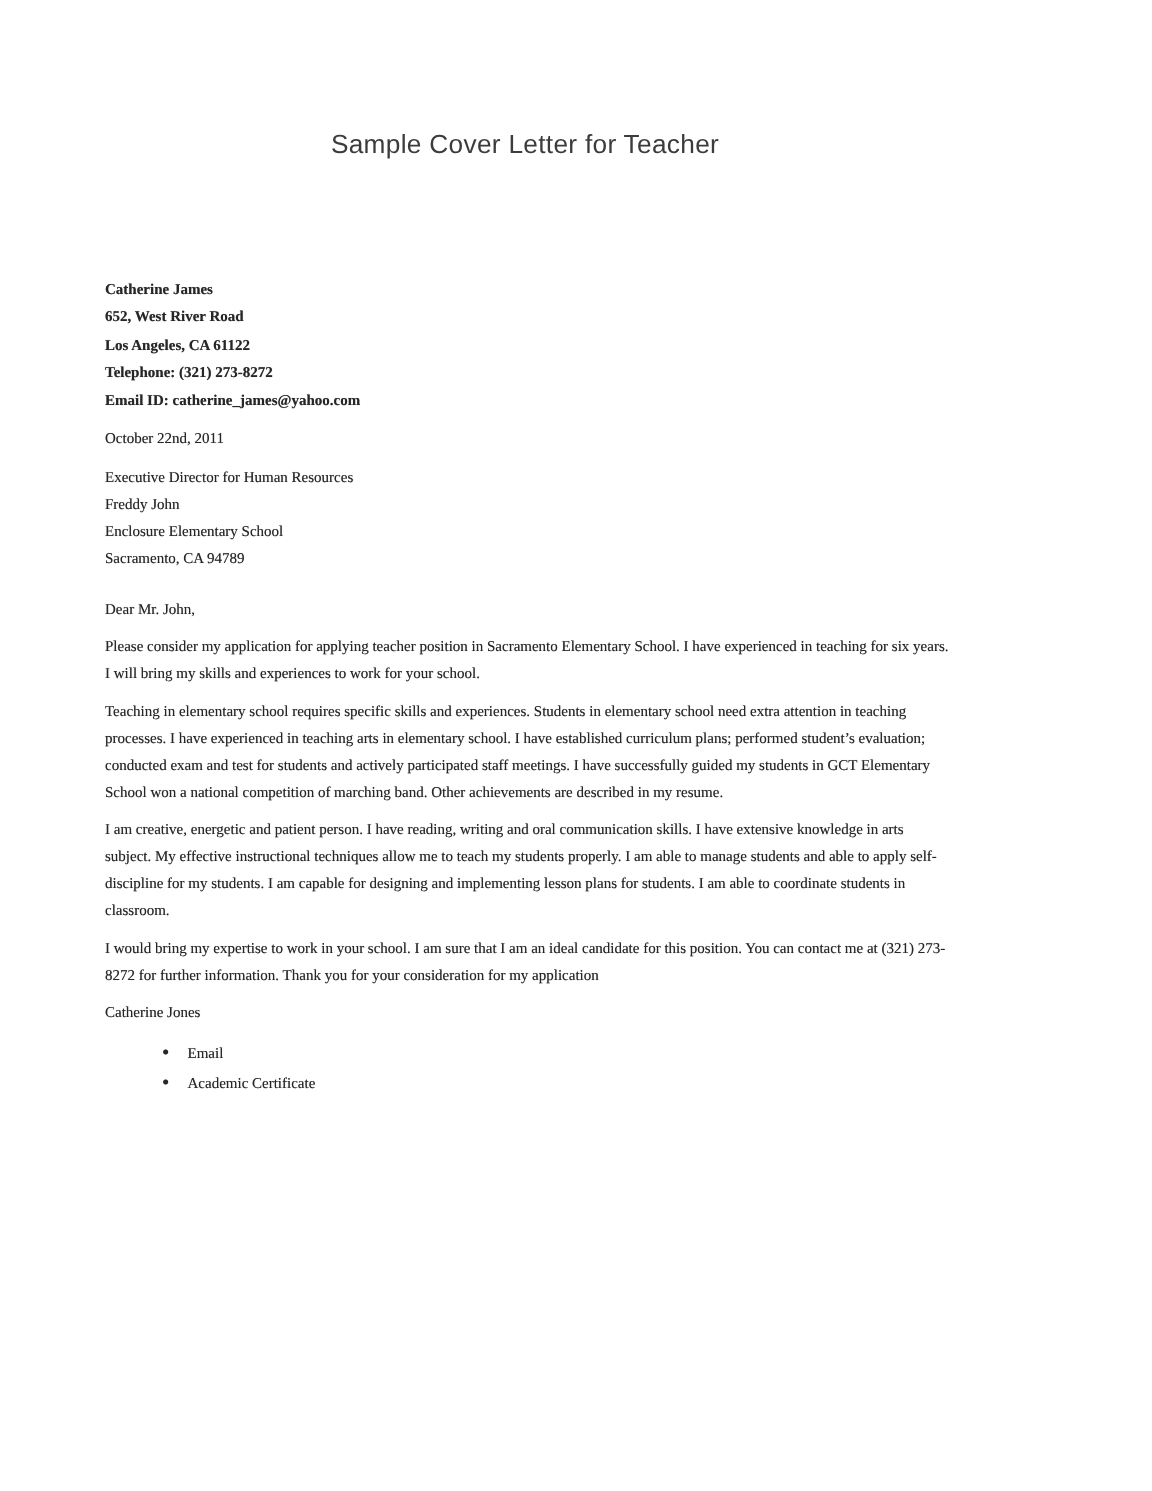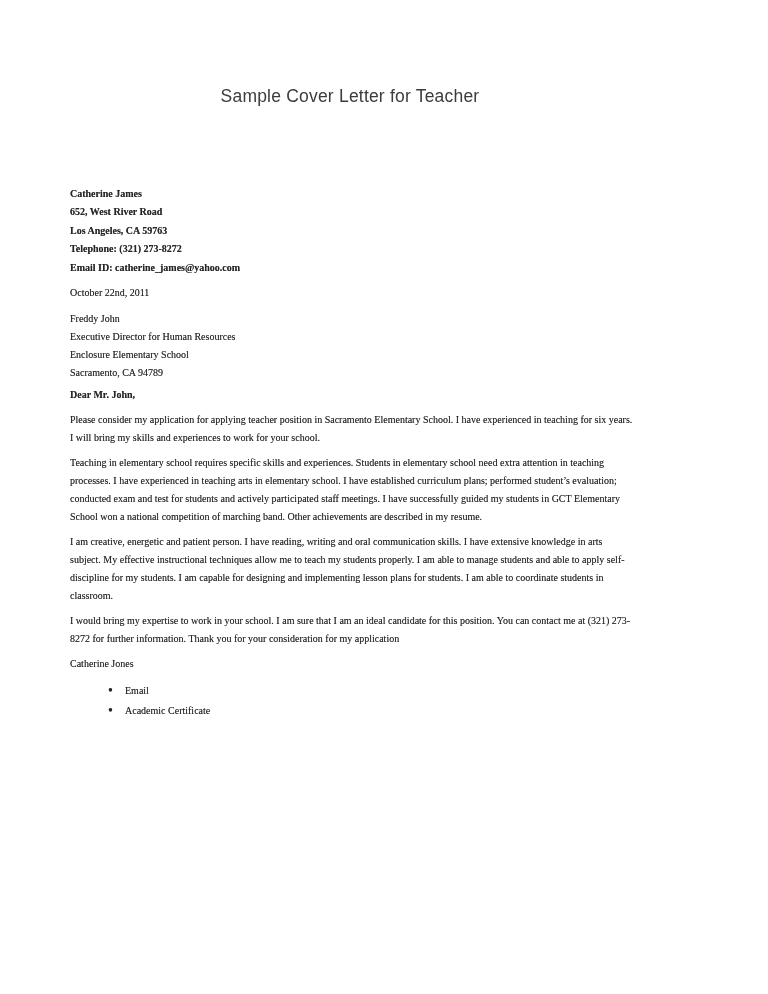--- a/index.html
+++ b/index.html
@@ -32,21 +32,21 @@
     text-shadow: 0 0 0.45px rgba(40,40,40,0.55);
   }
   .sender-block {
     margin-top: 78px;
     font-weight: bold;
   }
   .sender-block div { line-height: 18.4px; }
   .date-line { margin-top: 7px; }
   .recipient-block { margin-top: 8px; }
   .recipient-block div { line-height: 18px; }
-  .salutation { margin-top: 4px; font-weight: bold; }
+  .salutation { margin-top: 16px; }
   .body-par { margin: 7px 0 0 0; }
   .closing { margin-top: 14px; }
   .signature { margin-top: 7px; }
   .enclosure-label { margin-top: 8px; }
   ul.enclosure-list {
     margin: 8px 0 0 0;
     padding-left: 38px;
     list-style: none;
   }
   ul.enclosure-list li {
@@ -67,30 +67,30 @@
 
 <div class="page">
 
   <div class="doc-title">Sample Cover Letter for Teacher</div>
 
   <div class="letter">
 
     <div class="sender-block">
       <div>Catherine James</div>
       <div>652, West River Road</div>
-      <div>Los Angeles, CA 59763</div>
+      <div>Los Angeles, CA 61122</div>
       <div>Telephone: (321) 273-8272</div>
       <div>Email ID: catherine_james@yahoo.com</div>
     </div>
 
     <div class="date-line">October 22nd, 2011</div>
 
     <div class="recipient-block">
+      <div>Executive Director for Human Resources</div>
       <div>Freddy John</div>
-      <div>Executive Director for Human Resources</div>
       <div>Enclosure Elementary School</div>
       <div>Sacramento, CA 94789</div>
     </div>
 
     <div class="salutation">Dear Mr. John,</div>
 
     <p class="body-par">Please consider my application for applying teacher position in Sacramento Elementary School. I have experienced in teaching for six years. I will bring my skills and experiences to work for your school.</p>
     <p class="body-par">Teaching in elementary school requires specific skills and experiences. Students in elementary school need extra attention in teaching processes. I have experienced in teaching arts in elementary school. I have established curriculum plans; performed student’s evaluation; conducted exam and test for students and actively participated staff meetings. I have successfully guided my students in GCT Elementary School won a national competition of marching band. Other achievements are described in my resume.</p>
     <p class="body-par">I am creative, energetic and patient person. I have reading, writing and oral communication skills. I have extensive knowledge in arts subject. My effective instructional techniques allow me to teach my students properly. I am able to manage students and able to apply self-discipline for my students. I am capable for designing and implementing lesson plans for students. I am able to coordinate students in classroom.</p>
     <p class="body-par">I would bring my expertise to work in your school. I am sure that I am an ideal candidate for this position. You can contact me at (321) 273-8272 for further information. Thank you for your consideration for my application</p>

